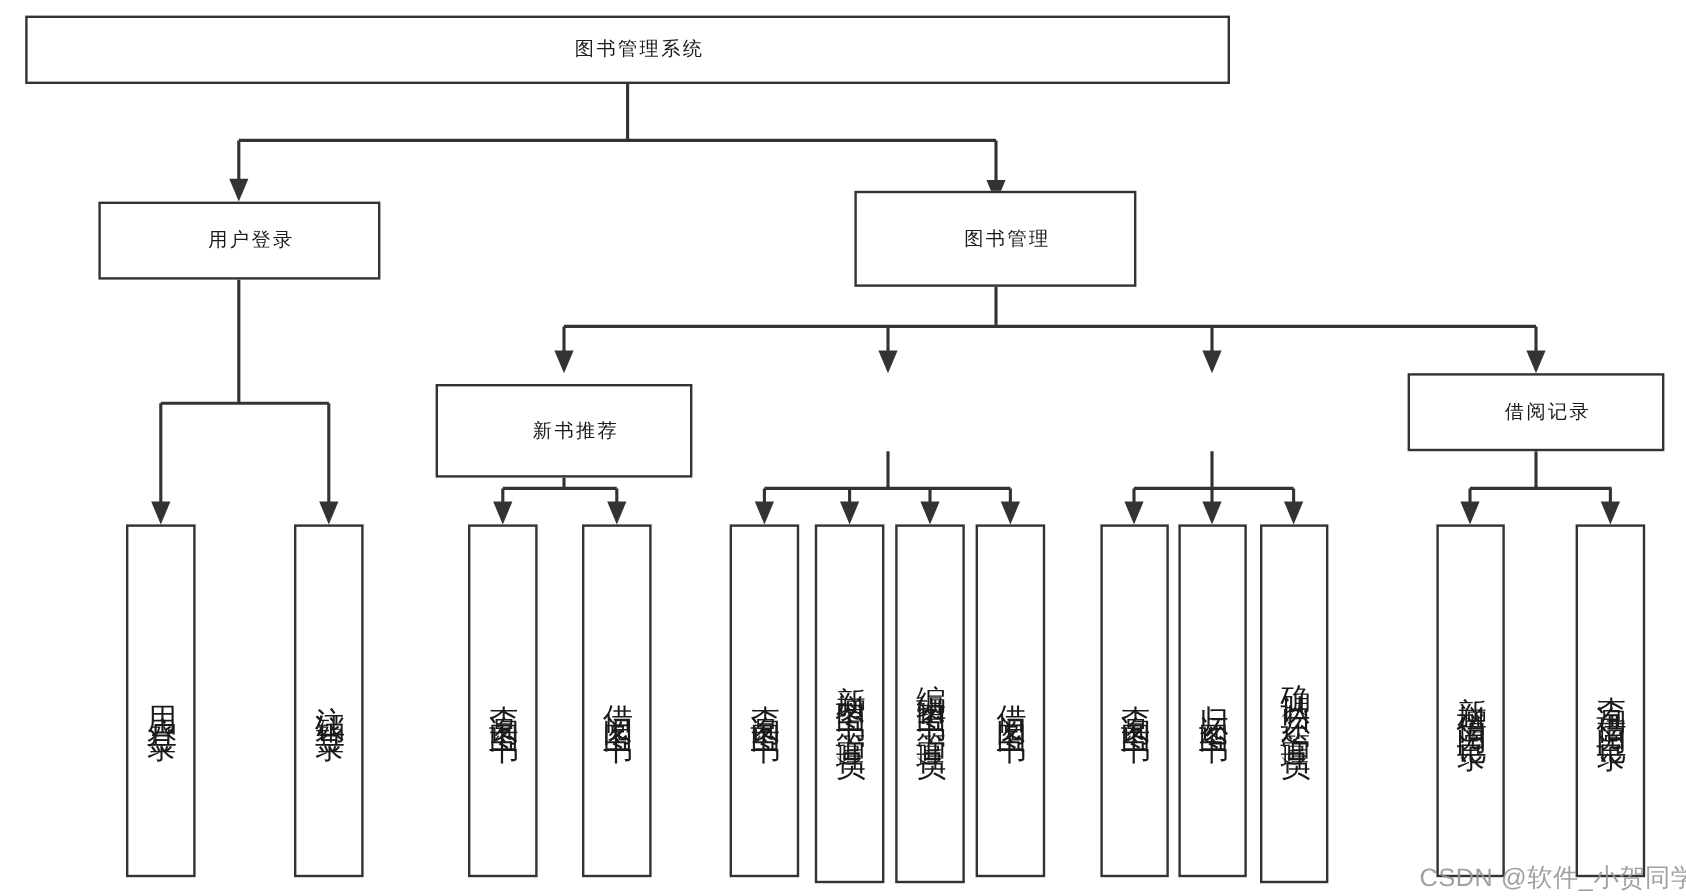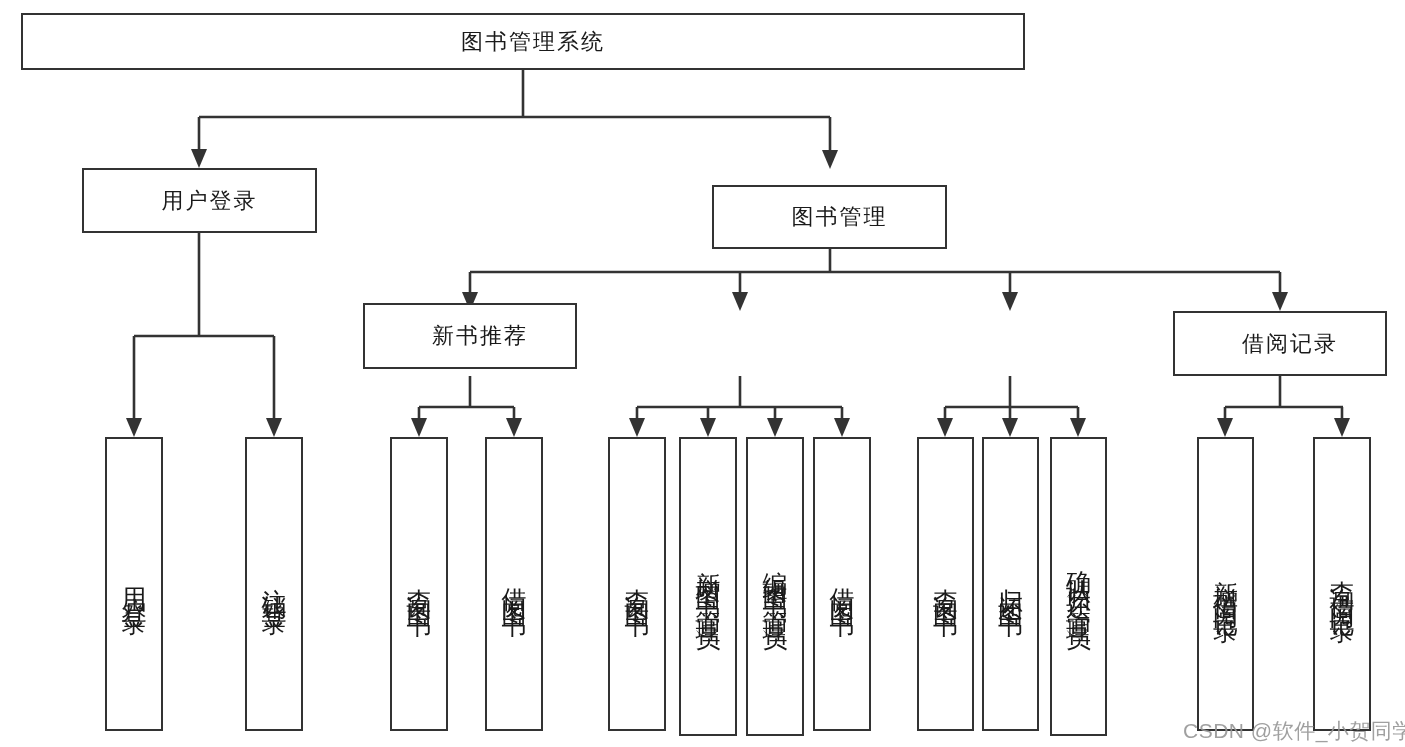--- a/index.html
+++ b/index.html
@@ -26,21 +26,21 @@
     position: absolute;
     box-sizing: border-box;
     border: 2.5px solid #333333;
     background: #ffffff;
     display: flex;
     align-items: center;
     justify-content: center;
     z-index: 2;
   }
   .hbox {
-    font-size: 22px;
+    font-size: 16px;
     letter-spacing: 2px;
     white-space: nowrap;
     padding-left: 20px;
   }
   .vbox {
     writing-mode: vertical-rl;
     text-orientation: mixed;
     font-size: 25px;
     letter-spacing: 8px;
     line-height: 1;
@@ -114,23 +114,23 @@
       <polygon points="1002,418 1018,418 1010,437"></polygon>
       <polygon points="1070,418 1086,418 1078,437"></polygon>
       <polygon points="1217,418 1233,418 1225,437"></polygon>
       <polygon points="1334,418 1350,418 1342,437"></polygon>
     </g>
   </svg>
 
   <div class="box hbox" style="left:21px; top:13px; width:1004px; height:57px">图书管理系统</div>
 
   <div class="box hbox" style="left:82px; top:168px; width:235px; height:65px">用户登录</div>
-  <div class="box hbox" style="left:712px; top:185px; width:235px; height:64px">图书管理</div>
+  <div class="box hbox" style="left:712px; top:159px; width:235px; height:80px">图书管理</div>
 
-  <div class="box hbox" style="left:363px; top:303px; width:214px; height:66px">新书推荐</div>
+  <div class="box hbox" style="left:363px; top:320px; width:214px; height:78px">新书推荐</div>
   <div class="box hbox" style="left:1173px; top:311px; width:214px; height:65px">借阅记录</div>
 
   <div class="box vbox" style="left:105px; top:437px; width:58px; height:294px">用户登录</div>
   <div class="box vbox" style="left:245px; top:437px; width:58px; height:294px">注销登录</div>
 
   <div class="box vbox" style="left:390px; top:437px; width:58px; height:294px">查询图书</div>
   <div class="box vbox" style="left:485px; top:437px; width:58px; height:294px">借阅图书</div>
 
   <div class="box vbox" style="left:608px; top:437px; width:58px; height:294px">查询图书</div>
   <div class="box vbox" style="left:679px; top:437px; width:58px; height:299px">新增图书（管理员）</div>

